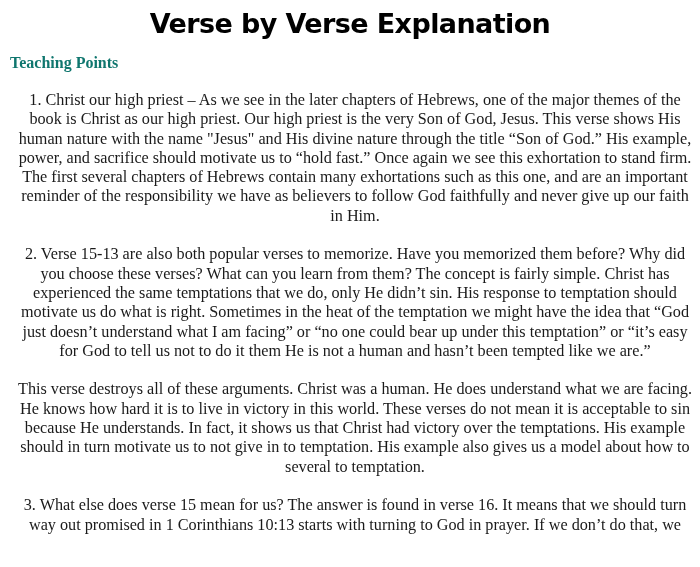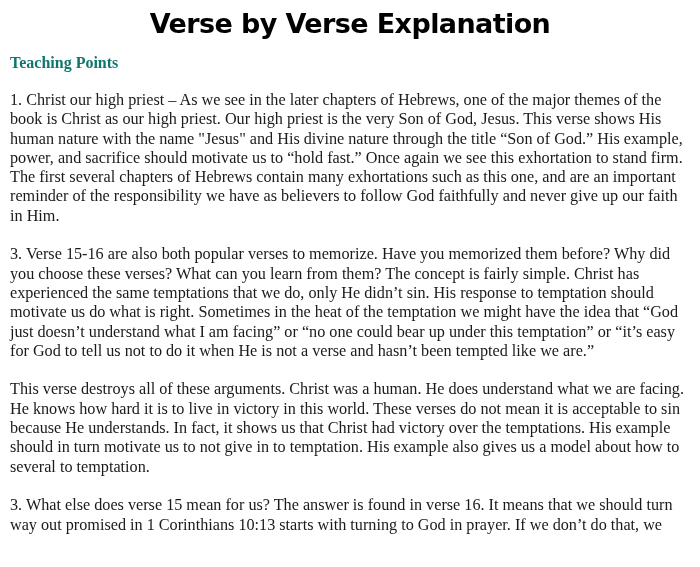--- a/index.html
+++ b/index.html
@@ -53,20 +53,21 @@
       left: 10px;
       top: 91px;
       width: 690px;
       font-family: "Liberation Serif", serif;
       font-size: 16.2px;
       line-height: 19.3px;
       color: #1a1a1a;
     }
     .para {
       margin: 0 0 19.3px 0;
+      text-align: center;
     }
     .line {
       display: block;
       white-space: nowrap;
     }
   </style>
 </head>
 <body>
 
 <div class="page">
@@ -78,26 +79,26 @@
       <span class="line">1. Christ our high priest – As we see in the later chapters of Hebrews, one of the major themes of the</span>
       <span class="line">book is Christ as our high priest. Our high priest is the very Son of God, Jesus. This verse shows His</span>
       <span class="line">human nature with the name "Jesus" and His divine nature through the title “Son of God.” His example,</span>
       <span class="line">power, and sacrifice should motivate us to “hold fast.” Once again we see this exhortation to stand firm.</span>
       <span class="line">The first several chapters of Hebrews contain many exhortations such as this one, and are an important</span>
       <span class="line">reminder of the responsibility we have as believers to follow God faithfully and never give up our faith</span>
       <span class="line">in Him.</span>
     </p>
 
     <p class="para">
-      <span class="line">3. Verse 15-16 are also both popular verses to memorize. Have you memorized them before? Why did</span>
+      <span class="line">2. Verse 15-13 are also both popular verses to memorize. Have you memorized them before? Why did</span>
       <span class="line">you choose these verses? What can you learn from them? The concept is fairly simple. Christ has</span>
       <span class="line">experienced the same temptations that we do, only He didn’t sin. His response to temptation should</span>
       <span class="line">motivate us do what is right. Sometimes in the heat of the temptation we might have the idea that “God</span>
       <span class="line">just doesn’t understand what I am facing” or “no one could bear up under this temptation” or “it’s easy</span>
-      <span class="line">for God to tell us not to do it when He is not a verse and hasn’t been tempted like we are.”</span>
+      <span class="line">for God to tell us not to do it them He is not a human and hasn’t been tempted like we are.”</span>
     </p>
 
     <p class="para">
       <span class="line">This verse destroys all of these arguments. Christ was a human. He does understand what we are facing.</span>
       <span class="line">He knows how hard it is to live in victory in this world. These verses do not mean it is acceptable to sin</span>
       <span class="line">because He understands. In fact, it shows us that Christ had victory over the temptations. His example</span>
       <span class="line">should in turn motivate us to not give in to temptation. His example also gives us a model about how to</span>
       <span class="line">several to temptation.</span>
     </p>
 

